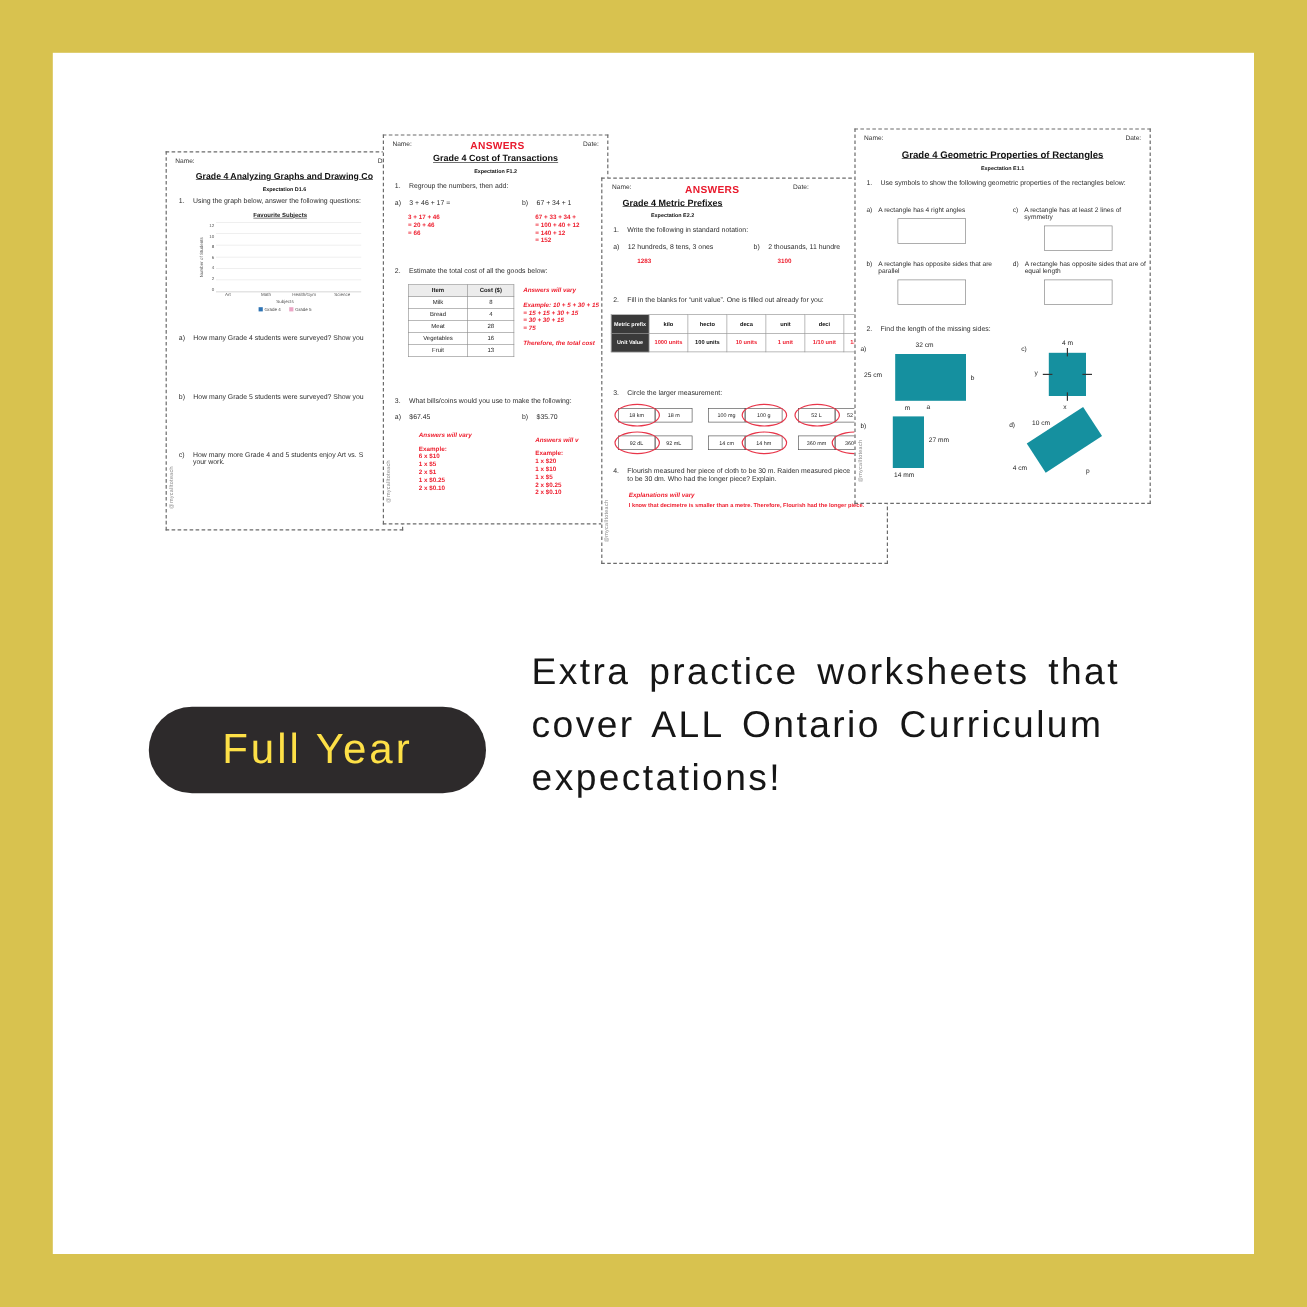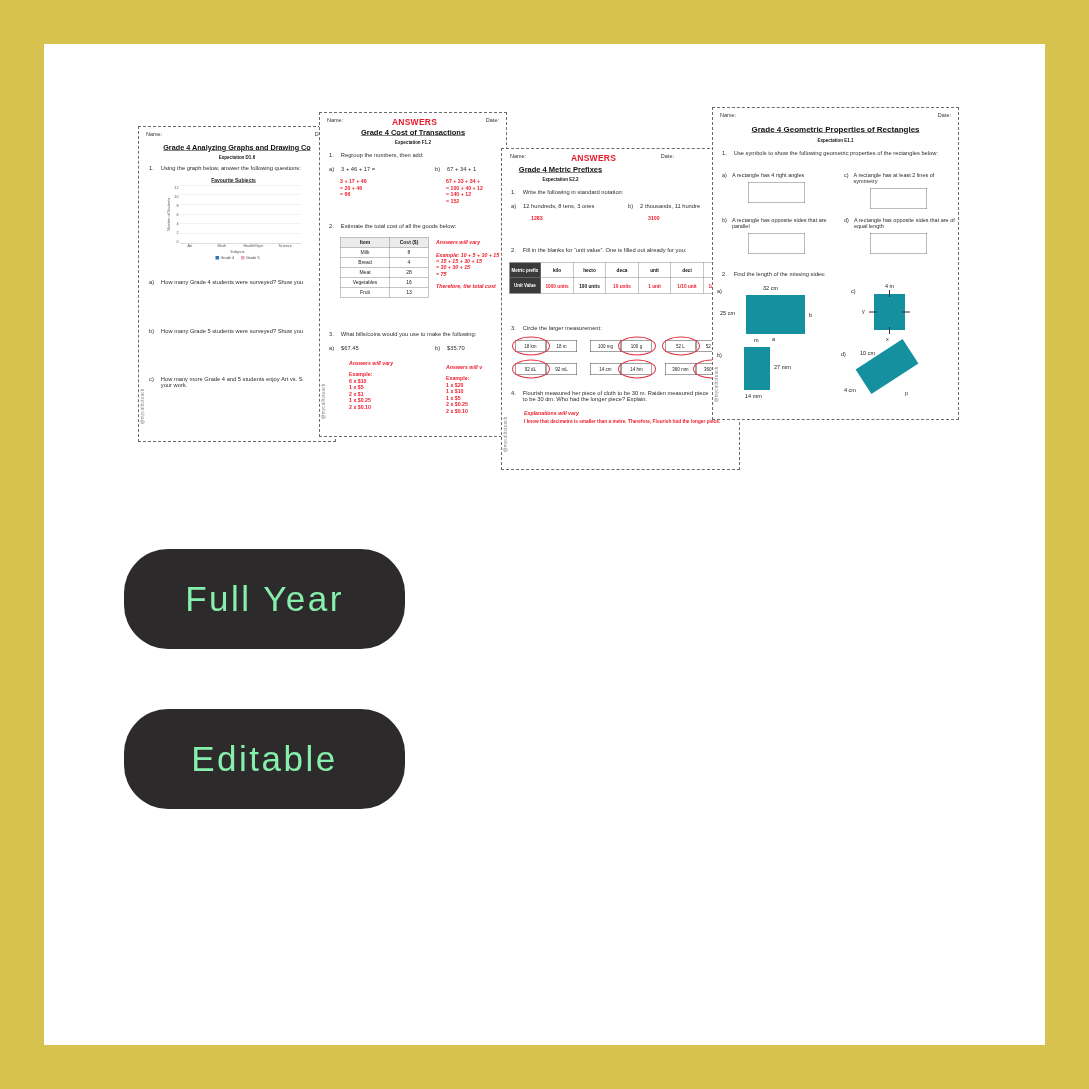--- a/index.html
+++ b/index.html
@@ -65,23 +65,23 @@
   .oval{position:absolute;width:72px;height:34px;border:2.5px solid #e8364a;border-radius:50%;top:-7px;pointer-events:none;}
   .oval.l{left:-6px;} .oval.r{left:56px;}
   
   .geo-item{display:flex;gap:10px;font-size:11px;width:230px;}
   .geo-box{width:112px;height:40px;border:1.5px solid #777;margin:8px 0 0 52px;background:#fff;}
   .shape{position:absolute;background:#15909f;}
   .slab{position:absolute;font-size:11px;color:#222;white-space:nowrap;}
   .tick{position:absolute;background:#333;}
   
   .pill{
-    position:absolute;left:80px;width:281px;height:100px;background:#2d2a2b;border-radius:44px;
-    color:#86efac;display:flex;align-items:center;justify-content:center;
-    font-size:35px;letter-spacing:2.5px;
+    position:absolute;left:80px;width:281px;height:72px;background:#2d2a2b;border-radius:44px;
+    color:#fde047;display:flex;align-items:center;justify-content:center;
+    font-size:35px;letter-spacing:2.5px;margin-top:40px;
   }
   .desc{
     position:absolute;left:399px;width:600px;font-size:31px;line-height:44px;
     letter-spacing:2px;word-spacing:5px;color:#161616;white-space:pre-line;
   }
 </style>
 </head>
 <body>
 
 <div class="canvas">
@@ -439,19 +439,19 @@
       <span class="slab" style="left:294px;top:132px;">10 cm</span>
       <span class="slab" style="left:262px;top:206px;">4 cm</span>
       <span class="slab" style="left:384px;top:212px;">p</span>
     </div>
     <div class="watermark">@mycalltoteach</div>
   </div>
 
   <div class="pill" style="top:505px;">
     <span>Full Year</span>
   </div>
-
-  <div class="pill" style="top:665px;">
-    <span>Editable</span>
-  </div>
+  <div class="desc" style="top:494px;">Extra practice worksheets that
+cover ALL Ontario Curriculum
+expectations!</div>
+
 
 
 </div>
 
 </body></html>

